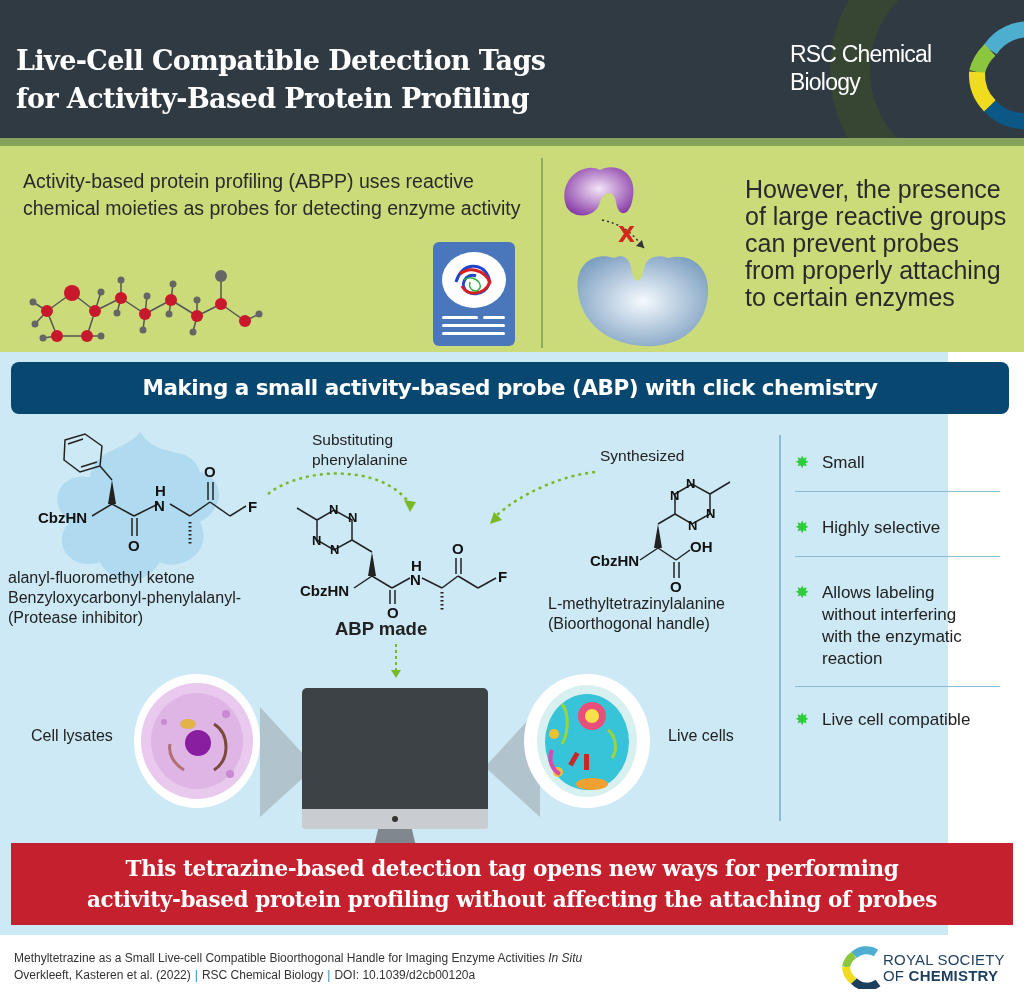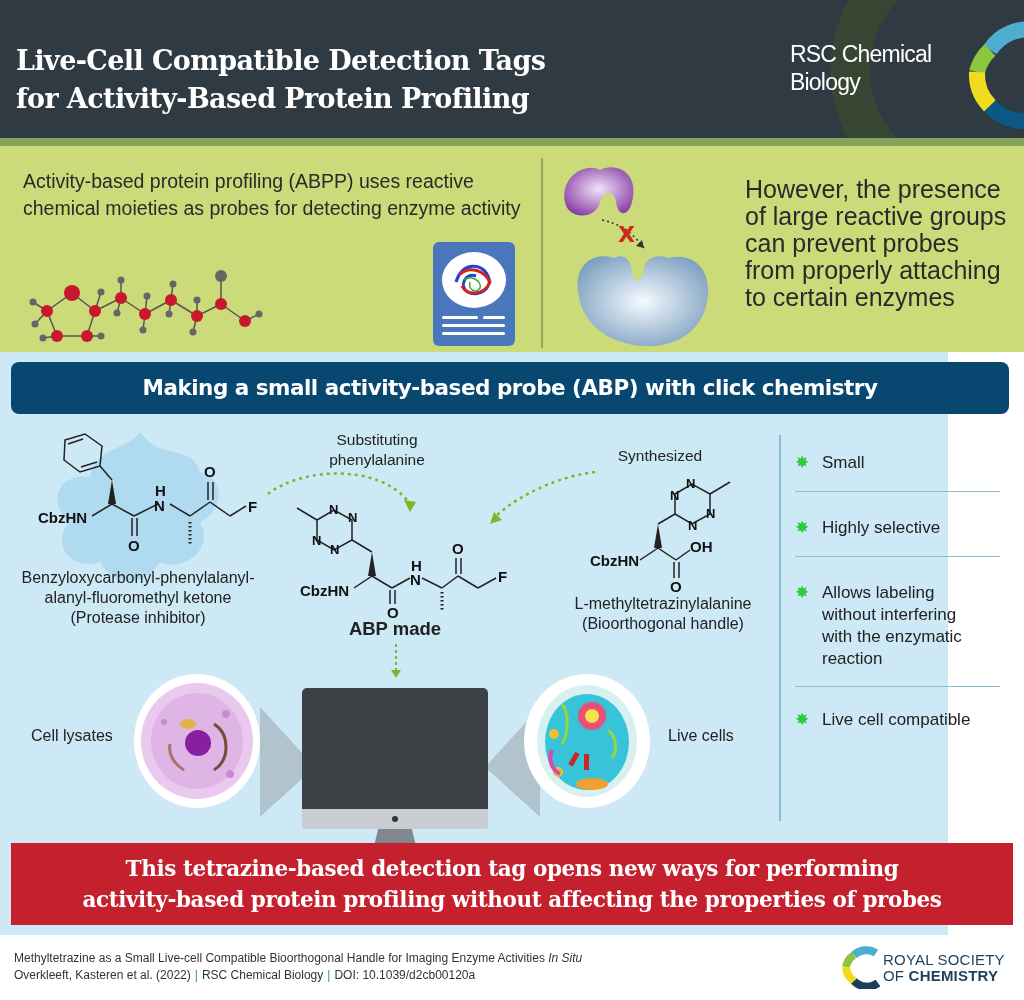--- a/index.html
+++ b/index.html
@@ -29,21 +29,21 @@
   .card { position: absolute; left: 433px; top: 96px; width: 82px; height: 104px; background: #4a77bb; border-radius: 6px; }
   .card .circle { position: absolute; left: 9px; top: 10px; width: 64px; height: 56px; background: #fff; border-radius: 50%; overflow: hidden; }
   .card .line { position: absolute; height: 3px; background: #fff; border-radius: 2px; }
 
   .enzyme-graphic { position: absolute; left: 560px; top: 16px; }
 
   
   .main { position: absolute; left: 0; top: 352px; width: 948px; height: 583px; background: #cce9f5; }
   .section-banner { position: absolute; left: 11px; top: 10px; width: 998px; height: 52px; background: #084770; border-radius: 8px; color: #fff; font-weight: bold; font-size: 21.5px; text-align: center; line-height: 52px; font-family: "DejaVu Sans", sans-serif; letter-spacing: -0.5px; }
 
-  .chem-text { position: absolute; font-family: "Liberation Sans", sans-serif; color: #222; text-align: center; }
+  .chem-text { position: absolute; font-family: "Liberation Sans", sans-serif; color: #222; }
   .lbl-sub { left: 312px; top: 78px; width: 130px; font-size: 15.5px; line-height: 20px; }
   .lbl-synth { left: 600px; top: 95px; width: 120px; font-size: 15.5px; }
   .lbl-inhib { left: 8px; top: 216px; width: 260px; font-size: 16px; line-height: 20px; }
   .lbl-abp { left: 335px; top: 266px; width: 120px; font-size: 18.5px; font-weight: bold; }
   .lbl-handle { left: 548px; top: 242px; width: 230px; font-size: 16px; line-height: 20px; }
 
   .splash { position: absolute; left: 40px; top: 70px; }
   .struct { position: absolute; }
 
   .props-divider { position: absolute; left: 779px; top: 83px; width: 2px; height: 386px; background: #8bbcd4; }
@@ -228,22 +228,22 @@
       <text x="8" y="91">CbzHN</text>
       <text x="125" y="64">H</text>
       <text x="124" y="79">N</text>
       <text x="174" y="45">O</text>
       <text x="98" y="119">O</text>
       <text x="218" y="80">F</text>
     </g>
   </svg>
 
   <div class="chem-text lbl-inhib">
+    <div>alanyl-fluoromethyl ketone</div>
     <div>Benzyloxycarbonyl-phenylalanyl-</div>
-    <div>alanyl-fluoromethyl ketone</div>
     <div>(Protease inhibitor)</div>
   </div>
 
   <div class="chem-text lbl-sub">Substituting phenylalanine</div>
 
   <svg style="position:absolute; left:260px; top:112px;" width="400" height="80" viewBox="0 0 400 80">
     <path d="M8 30 C40 4 120 -2 150 40" fill="none" stroke="#7ab828" stroke-width="2.5" stroke-dasharray="3 4"></path>
     <polygon points="150,48 144,36 156,38" fill="#7ab828"></polygon>
     <path d="M335 8 C300 12 260 30 236 52" fill="none" stroke="#7ab828" stroke-width="2.5" stroke-dasharray="3 4"></path>
     <polygon points="230,60 234,48 242,56" fill="#7ab828"></polygon>
@@ -386,21 +386,21 @@
       <ellipse cx="68" cy="110" rx="16" ry="6" fill="#f0a030"></ellipse>
       <circle cx="30" cy="60" r="5" fill="#f0c030"></circle>
         <circle cx="34" cy="98" r="5" fill="#f0c030"></circle>
       <path d="M28 76 C24 86 28 96 36 100" stroke="#d84ab0" stroke-width="4" fill="none"></path>
     </svg>
   </div>
   <div class="cell-label" style="left:668px; top:375px;">Live cells</div>
 
   <div class="conclusion">
     <div>This tetrazine-based detection tag opens new ways for performing</div>
-    <div>activity-based protein profiling without affecting the properties of probes</div>
+    <div>activity-based protein profiling without affecting the attaching of probes</div>
   </div>
 </div>
 
 <div class="footer">
   <div class="citation">
     <div><span>Methyltetrazine as a Small Live-cell Compatible Bioorthogonal Handle for Imaging Enzyme Activities </span><i>In Situ</i></div>
     <div>
       <span>Overkleeft, Kasteren et al. (2022)</span><span class="sep">|</span><span>RSC Chemical Biology</span><span class="sep">|</span><span>DOI: 10.1039/d2cb00120a</span>
     </div>
   </div>

